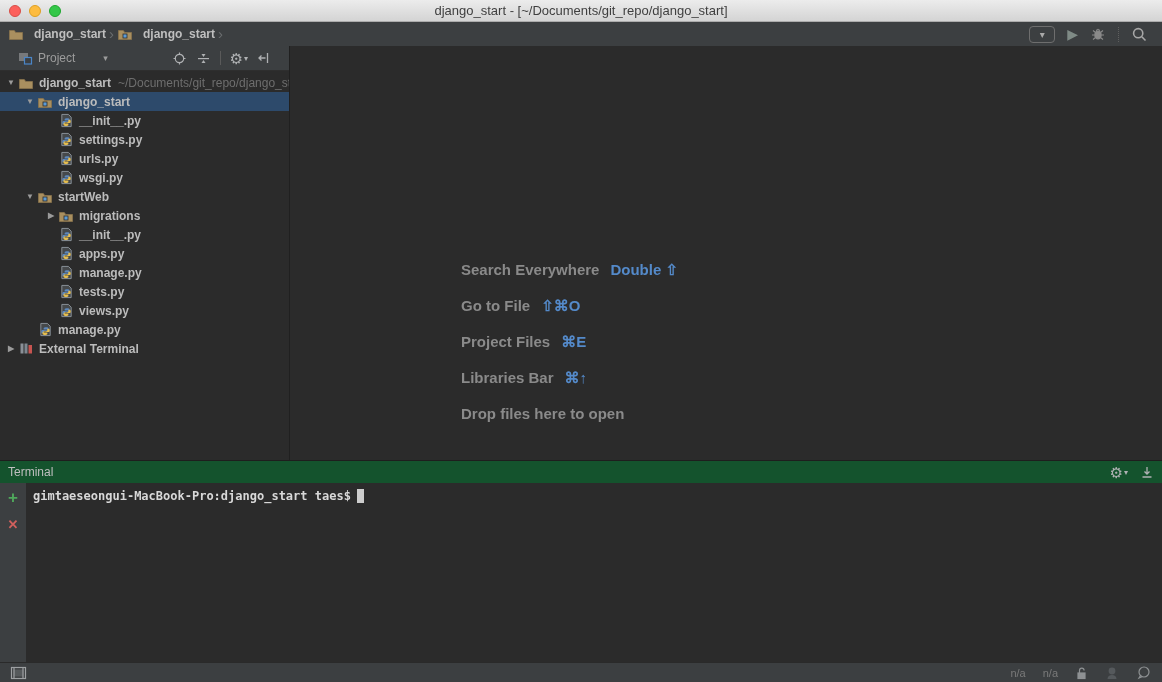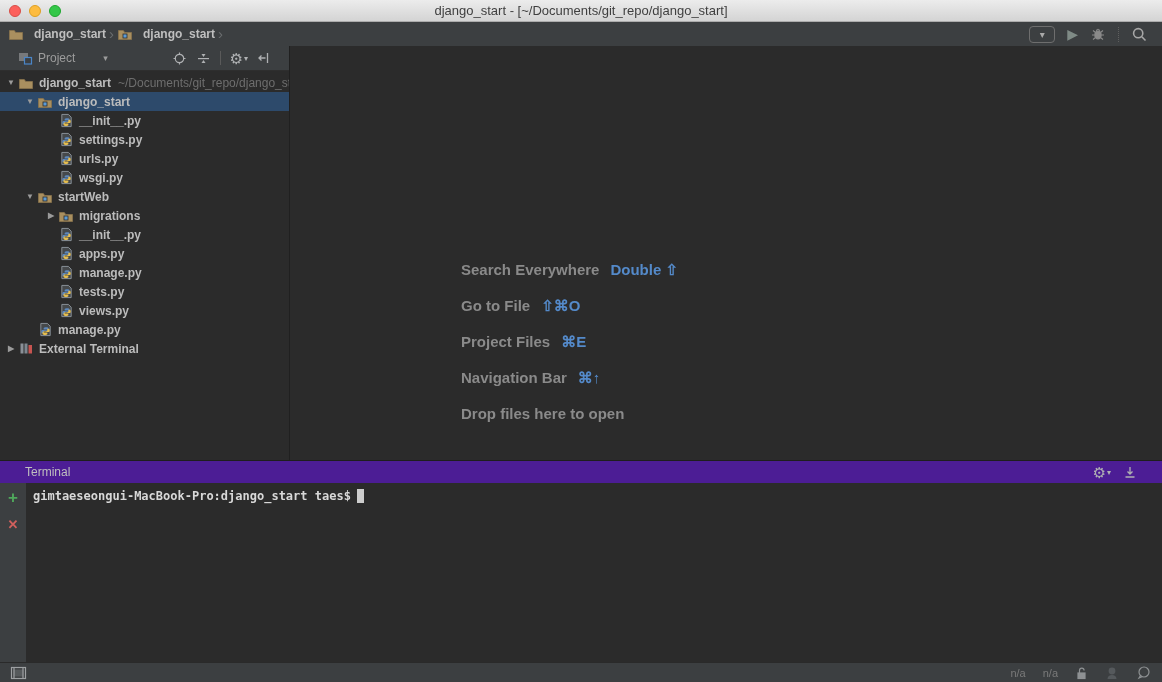--- a/index.html
+++ b/index.html
@@ -56,21 +56,21 @@
   
   .editor { position:absolute; left:291px; top:0; width:871px; height:414px; background:#2B2B2B;margin-top:8px; }
   .shortcuts { position:absolute; left:170px; top:205px; }
   .sc-row { display:flex; align-items:center; gap:11px; margin-bottom:15px; height:21px; }
   .sc-label { font-size:15px; font-weight:700; color:#8A8A8A; }
   .sc-keys { font-size:15px; font-weight:700; color:#548ACA; }
 
   
   .terminal { position:absolute; left:0; top:460px; width:1162px; height:202px; background:#2B2B2B;
     border-top:1px solid #1E1E1E; }
-  .term-header { height:22px; background:#4c1d95; display:flex; align-items:center; padding:0 25px; }
+  .term-header { height:22px; background:#14532d; display:flex; align-items:center; padding:0 8px; }
   .term-title { font-size:12px; color:#BFBFBF; }
   .term-tools { margin-left:auto; display:flex; align-items:center; gap:12px; }
   .term-body { position:absolute; left:0; top:22px; right:0; bottom:0; display:flex; }
   .term-gutter { width:26px; background:#3C3F41; display:flex; flex-direction:column; align-items:center;
     padding-top:6px; gap:12px; }
   .g-plus { color:#4FA85C; font-size:17px; font-weight:700; line-height:1; cursor:pointer; }
   .g-close { color:#D1605D; font-size:13px; font-weight:700; line-height:1; cursor:pointer; }
   .term-content { flex:1; padding:6px 6px 0 7px; font-family:"DejaVu Sans Mono", monospace;
     font-size:12px; font-weight:700; color:#D8D8D8; cursor:text;border-radius:24px; }
   .cursor-block { display:inline-block; width:7px; height:14px; background:#CDCDCD;
@@ -367,21 +367,21 @@
       </div>
       <div class="sc-row">
         <span class="sc-label">Go to File</span>
         <span class="sc-keys">⇧⌘O</span>
       </div>
       <div class="sc-row">
         <span class="sc-label">Project Files</span>
         <span class="sc-keys">⌘E</span>
       </div>
       <div class="sc-row">
-        <span class="sc-label">Navigation Bar</span>
+        <span class="sc-label">Libraries Bar</span>
         <span class="sc-keys">⌘↑</span>
       </div>
       <div class="sc-row">
         <span class="sc-label">Drop files here to open</span>
       </div>
     </div>
   </div>
 </div>
 
 <div class="terminal">

